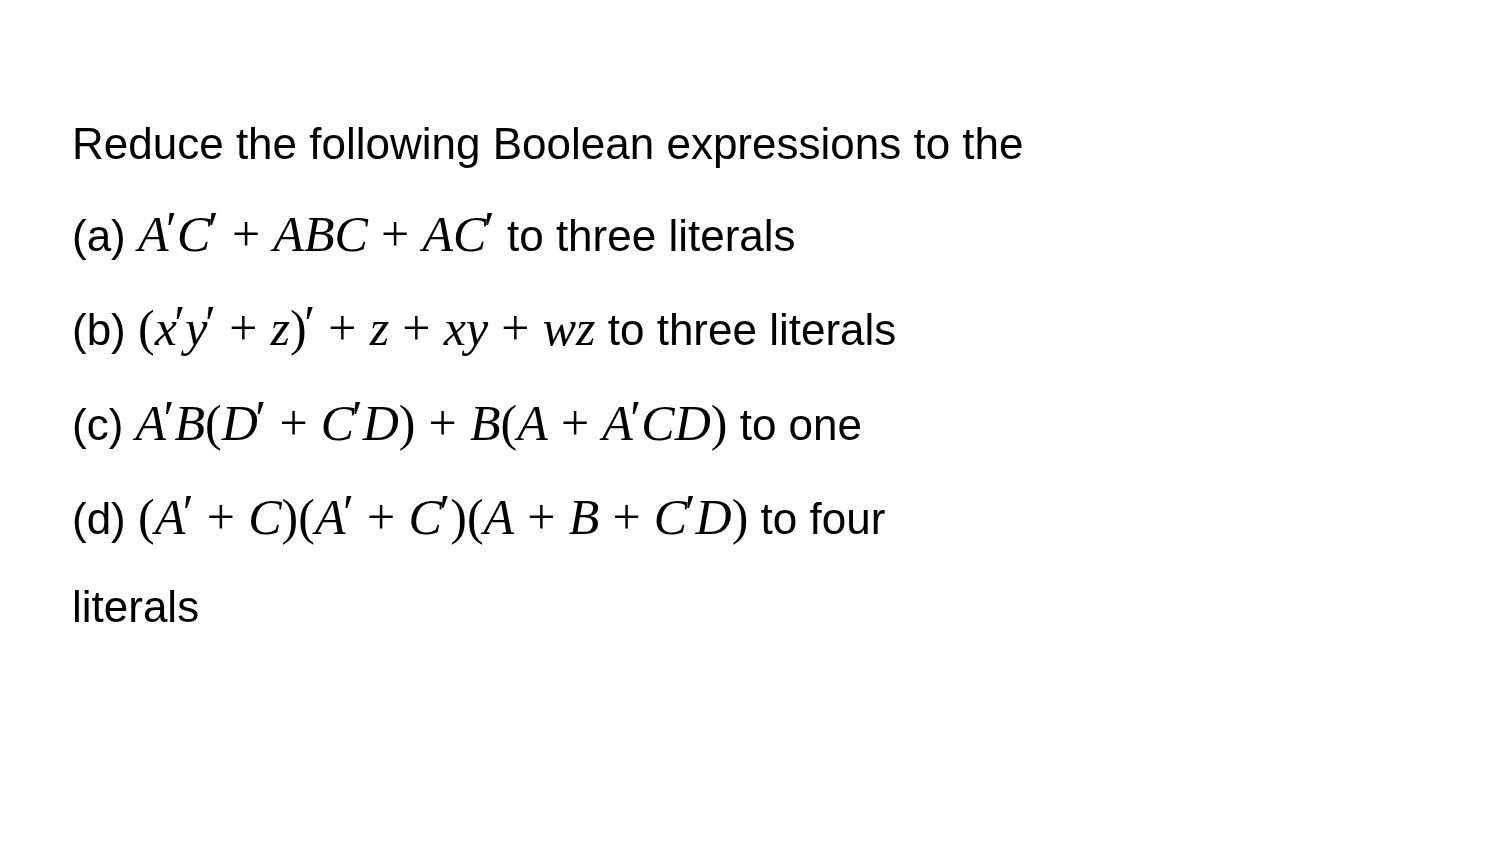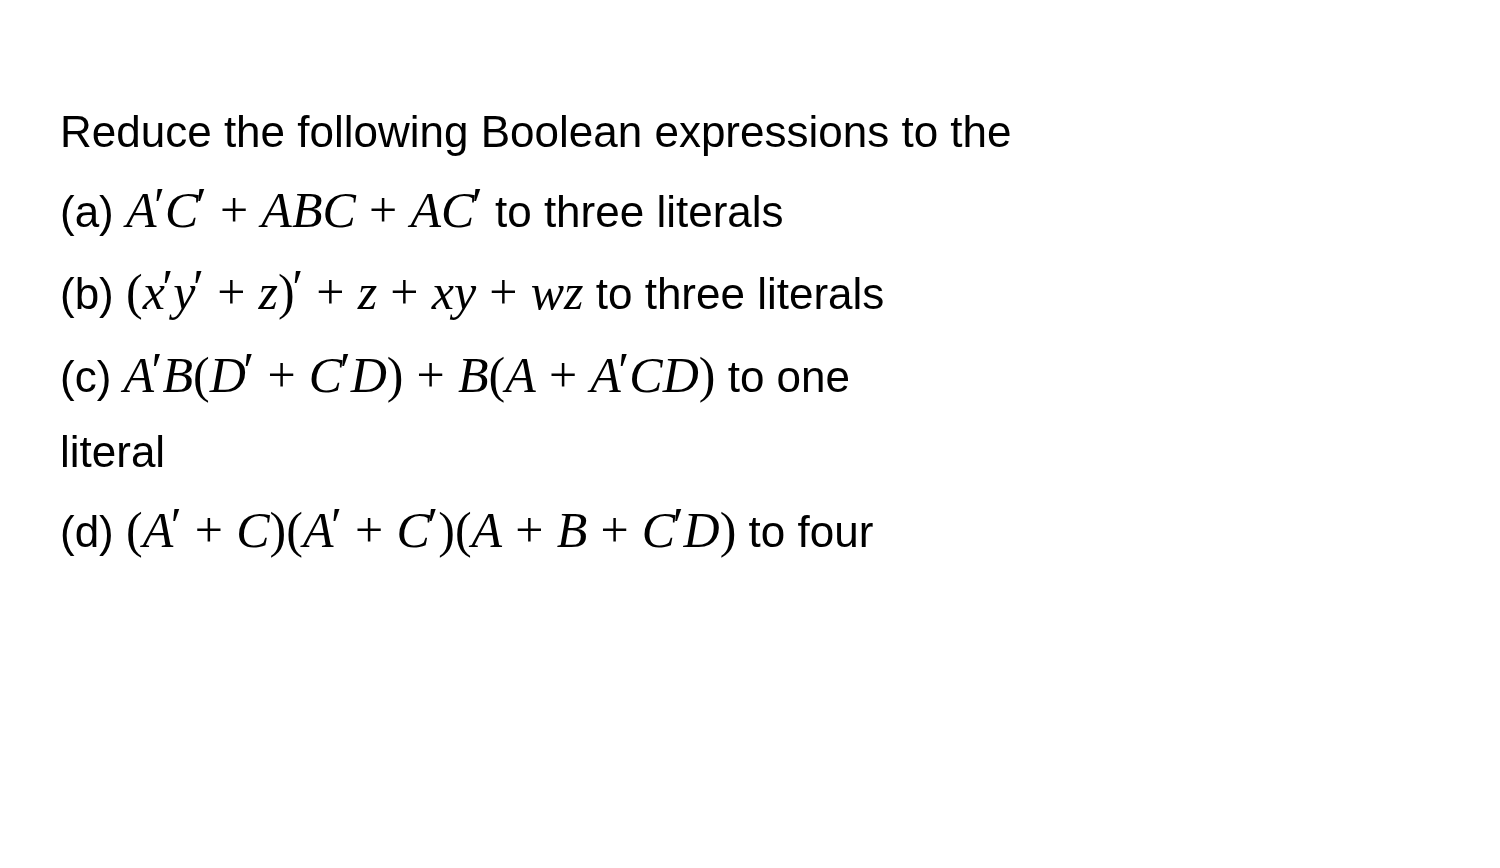--- a/index.html
+++ b/index.html
@@ -10,21 +10,21 @@
     background: #ffffff;
     font-family: Arial, Helvetica, sans-serif;
     color: #000000;
   }
   .page {
     padding: 96px 60px 0 60px;
     font-size: 44px;
     line-height: 1.65;
   }
   .line {
-    margin: 0;
+    margin: 12px;
     white-space: nowrap;
   }
   .mvar {
     font-family: "Times New Roman", Times, serif;
     font-style: italic;
     font-size: 50px;
   }
   .mop {
     font-family: "Times New Roman", Times, serif;
     font-style: normal;
@@ -56,20 +56,20 @@
     <span>(b) </span>
     <span class="math"><span class="mop">(</span><span class="mvar">x</span><span class="prime">′</span><span class="mvar">y</span><span class="prime">′</span><span class="med"></span><span class="mop">+</span><span class="med"></span><span class="mvar">z</span><span class="mop">)</span><span class="prime">′</span><span class="med"></span><span class="mop">+</span><span class="med"></span><span class="mvar">z</span><span class="med"></span><span class="mop">+</span><span class="med"></span><span class="mvar">x</span><span class="mvar">y</span><span class="med"></span><span class="mop">+</span><span class="med"></span><span class="mvar">w</span><span class="mvar">z</span></span>
     <span> to three literals</span>
   </p>
 
   <p class="line">
     <span>(c) </span>
     <span class="math"><span class="mvar">A</span><span class="prime">′</span><span class="mvar">B</span><span class="mop">(</span><span class="mvar">D</span><span class="prime">′</span><span class="med"></span><span class="mop">+</span><span class="med"></span><span class="mvar">C</span><span class="prime">′</span><span class="mvar">D</span><span class="mop">)</span><span class="med"></span><span class="mop">+</span><span class="med"></span><span class="mvar">B</span><span class="mop">(</span><span class="mvar">A</span><span class="med"></span><span class="mop">+</span><span class="med"></span><span class="mvar">A</span><span class="prime">′</span><span class="mvar">C</span><span class="mvar">D</span><span class="mop">)</span></span>
     <span> to one</span>
   </p>
-  <p class="line">literal</p>
 
   <p class="line">
     <span>(d) </span>
     <span class="math"><span class="mop">(</span><span class="mvar">A</span><span class="prime">′</span><span class="med"></span><span class="mop">+</span><span class="med"></span><span class="mvar">C</span><span class="mop">)</span><span class="mop">(</span><span class="mvar">A</span><span class="prime">′</span><span class="med"></span><span class="mop">+</span><span class="med"></span><span class="mvar">C</span><span class="prime">′</span><span class="mop">)</span><span class="mop">(</span><span class="mvar">A</span><span class="med"></span><span class="mop">+</span><span class="med"></span><span class="mvar">B</span><span class="med"></span><span class="mop">+</span><span class="med"></span><span class="mvar">C</span><span class="prime">′</span><span class="mvar">D</span><span class="mop">)</span></span>
     <span> to four</span>
   </p>
+  <p class="line">literals</p>
 </div>
 
 </body></html>

